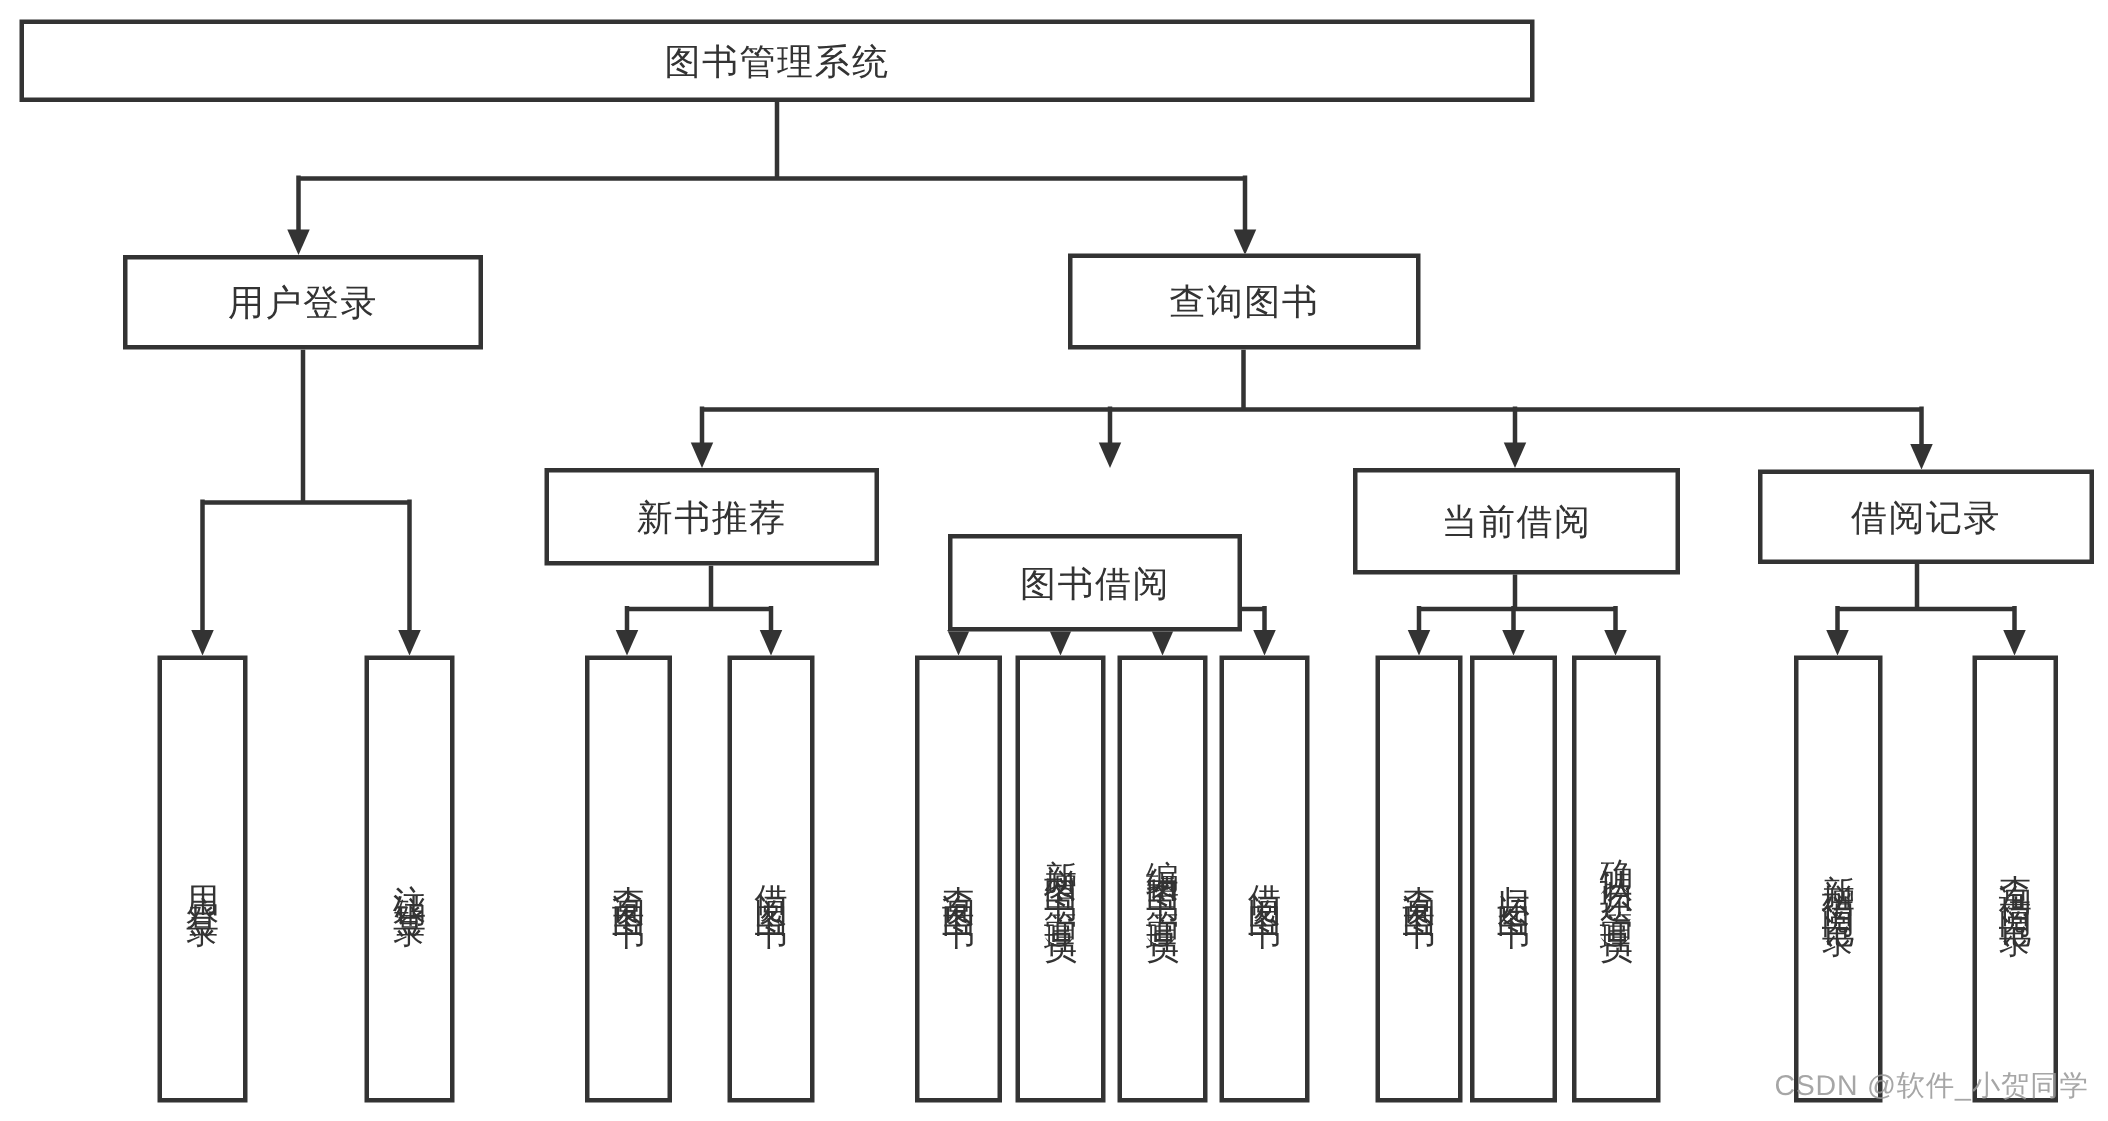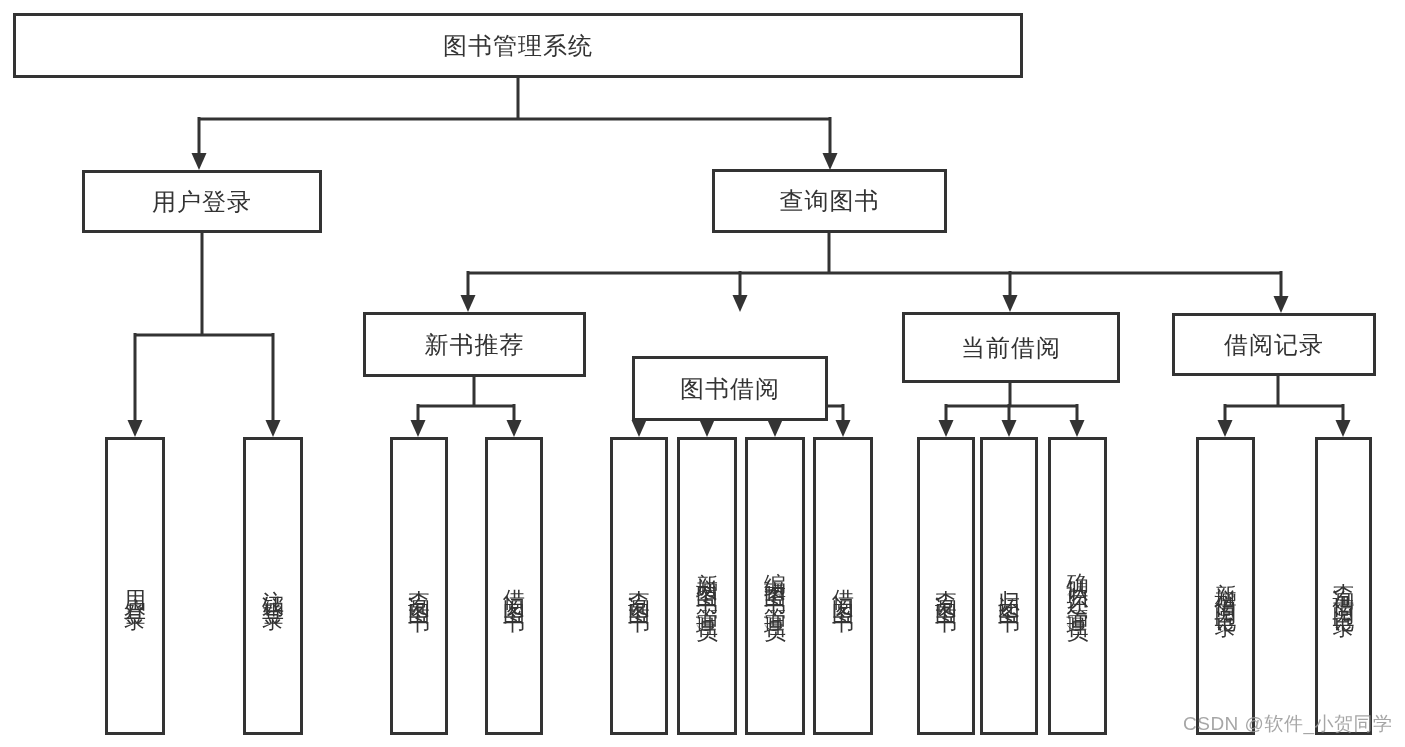--- a/index.html
+++ b/index.html
@@ -63,29 +63,29 @@
       <polygon points="767.5,420 782.5,420 775,437"></polygon>
       <polygon points="835.5,420 850.5,420 843,437"></polygon>
       <polygon points="938.5,420 953.5,420 946,437"></polygon>
       <polygon points="1001.5,420 1016.5,420 1009,437"></polygon>
       <polygon points="1069.5,420 1084.5,420 1077,437"></polygon>
       <polygon points="1217.5,420 1232.5,420 1225,437"></polygon>
       <polygon points="1335.5,420 1350.5,420 1343,437"></polygon>
     </g>
   </svg>
 
-  <div class="box" style="left:13px;top:13px;width:1010px;height:65px;">图书管理系统</div>
+  <div class="box" style="left:13px;top:13px;width:1010px;height:55px;">图书管理系统</div>
 
   <div class="box" style="left:82px;top:170px;width:240px;height:63px;">用户登录</div>
   <div class="box" style="left:712px;top:169px;width:235px;height:64px;">查询图书</div>
 
   <div class="box" style="left:363px;top:312px;width:223px;height:65px;">新书推荐</div>
   <div class="box" style="left:632px;top:312px;width:196px;height:65px;margin-top:44px;">图书借阅</div>
   <div class="box" style="left:902px;top:312px;width:218px;height:71px;">当前借阅</div>
-  <div class="box" style="left:1172px;top:313px;width:204px;height:63px;">借阅记录</div>
+  <div class="box" style="left:1172px;top:313px;width:224px;height:63px;">借阅记录</div>
 
   <div class="vbox" style="left:105px;width:60px;">
     <span class="vlabel">用户登录</span>
   </div>
   <div class="vbox" style="left:243px;width:60px;">
     <span class="vlabel">注销登录</span>
   </div>
 
   <div class="vbox" style="left:390px;width:58px;">
     <span class="vlabel">查询图书</span>

